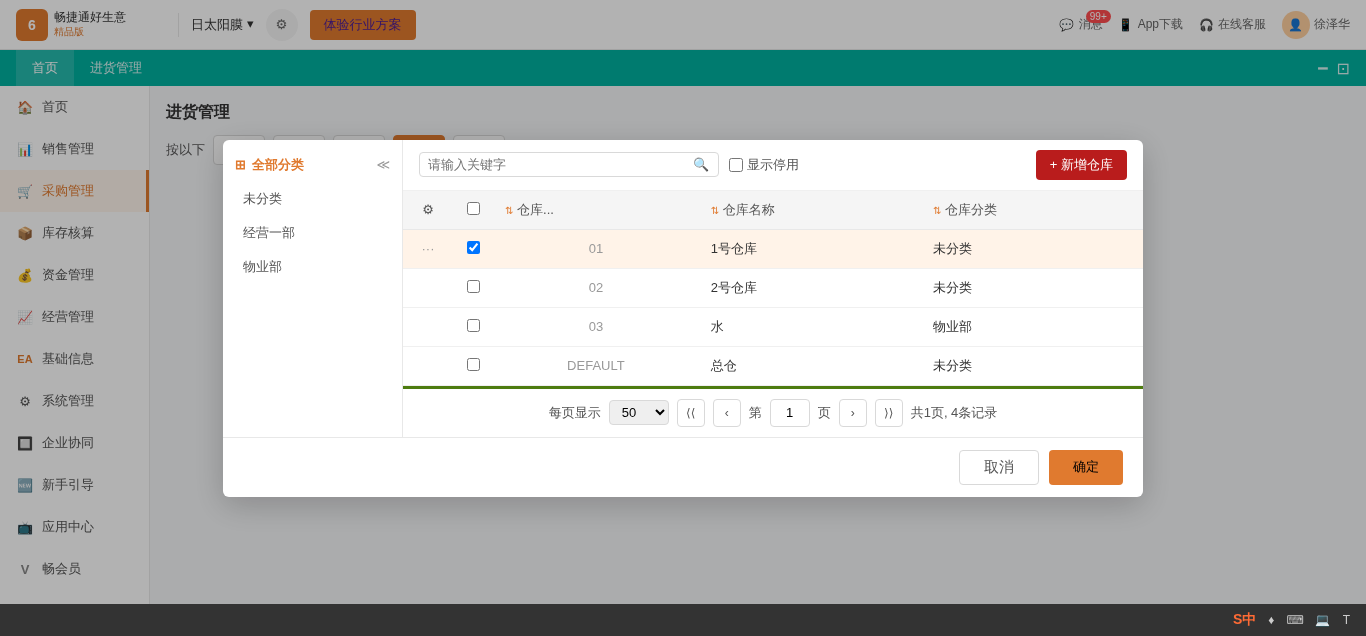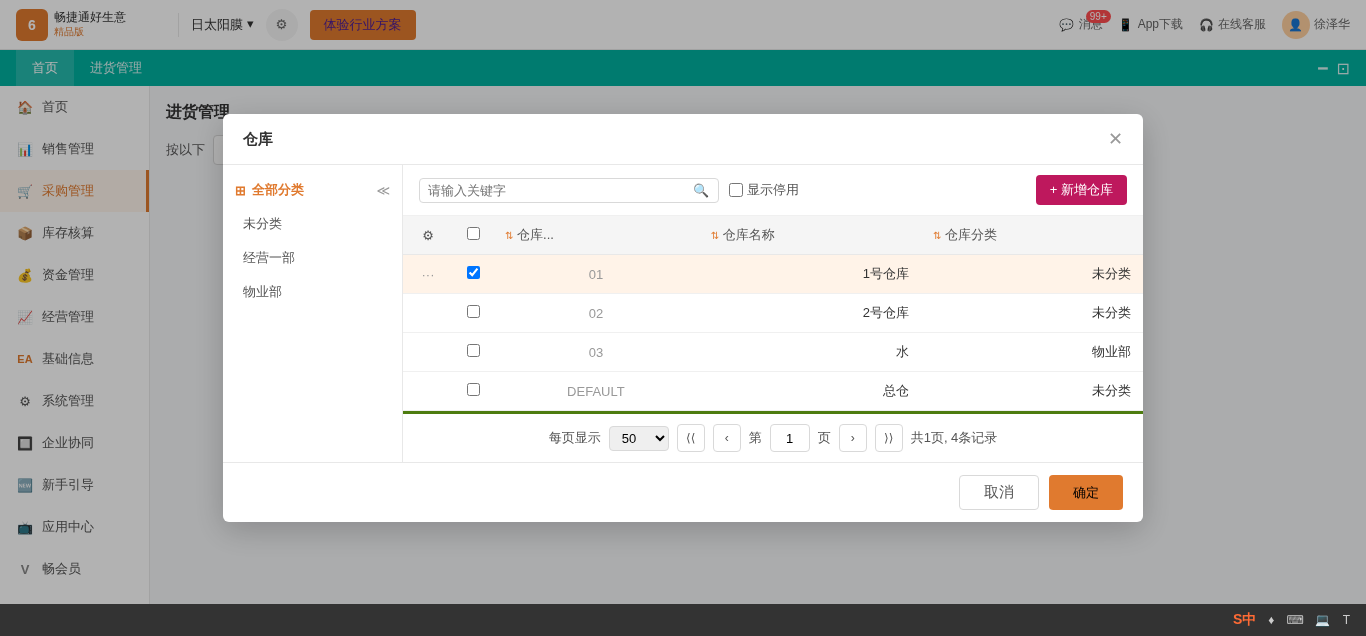--- a/index.html
+++ b/index.html
@@ -193,37 +193,36 @@
       padding: 4px 8px; gap: 20px; flex: 1; max-width: 300px;
     }
     .search-input {
       border: none; outline: none; font-size: 13px; color: #333;
       flex: 1; background: transparent;
     }
     .show-disabled { display: flex; align-items: center; gap: 4px; color: #555; font-size: 13px; }
     .checkbox { width: 14px; height: 14px; }
     .add-btn {
       margin-left: auto;
-      background: #be185d; color: white; border: none;
+      background: #b91c1c; color: white; border: none;
       border-radius: 4px; padding: 6px 14px; cursor: pointer; font-size: 13px;
     }
 
     
     .modal-table { flex: 1; overflow-y: auto; }
     table { width: 100%; border-collapse: collapse; }
     thead tr { background: #f5f5f5; }
     th {
       padding: 10px 12px; text-align: left;
       font-weight: normal; color: #555; font-size: 13px;
       border-bottom: 1px solid #e8e8e8;
     }
     td {
       padding: 10px 12px; color: #333; font-size: 13px;
       border-bottom: 1px solid #f0f0f0;
-      text-align: right;
     }
     tr.selected td { background: #fff3e8; }
     .row-num { color: #999; text-align: center; }
     .col-check { width: 40px; text-align: center; }
     .col-settings { width: 50px; text-align: center; }
     .sort-icon { color: #e07a2f; font-size: 10px; }
 
     
     .modal-pagination {
       padding: 10px 16px;
@@ -379,24 +378,20 @@
       <button class="btn">刷新</button>
       <button class="btn btn-primary">查询</button>
       <button class="btn">设置</button>
     </div>
   </div>
 </div>
 
 <div class="overlay">
   <div class="modal">
 
-    <div class="modal-header">
-      <span class="modal-title">仓库</span>
-      <button class="modal-close">✕</button>
-    </div>
 
     <div class="modal-body">
 
       <div class="cat-sidebar">
         <div class="cat-header">
           <div class="cat-title">
             <span>⊞</span>
             <span>全部分类</span>
           </div>
           <span class="cat-collapse">≪</span>

